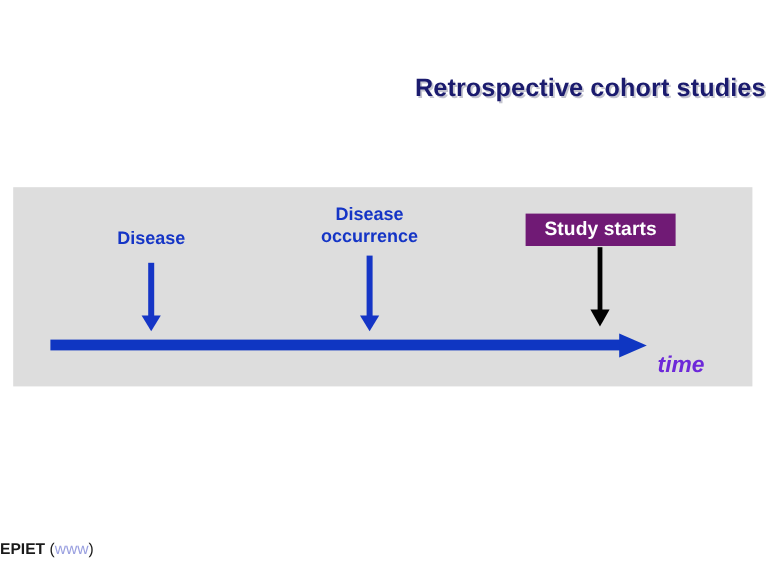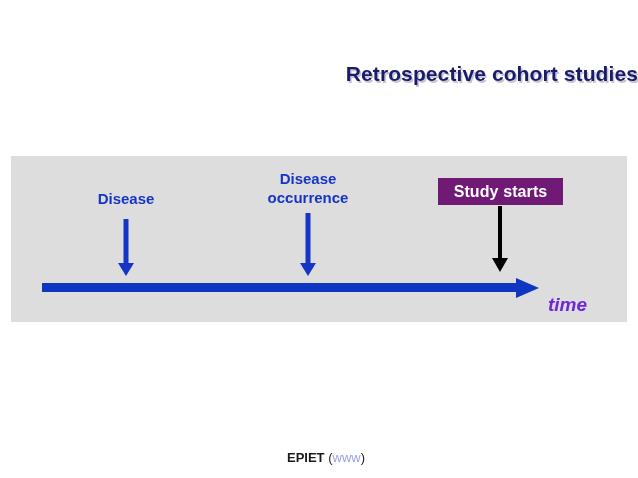--- a/index.html
+++ b/index.html
@@ -159,24 +159,24 @@
   .arrow-study .head {
     top: 52px;
     border-left: 8px solid transparent;
     border-right: 8px solid transparent;
     border-top: 14px solid #000000;
   }
 
   
   .footer {
     position: absolute;
-    left: 16px;
+    left: 0;
     top: 450px;
     width: 620px;
-    text-align: center;
+    text-align: left;
     font-size: 13px;
     color: #1a1a1a;
     white-space: nowrap;
   }
   .footer .org {
     font-weight: bold;
     color: #1a1a1a;
   }
   .footer .paren { color: #1a1a1a; }
   .footer .www   { color: #9aa0e0; }

